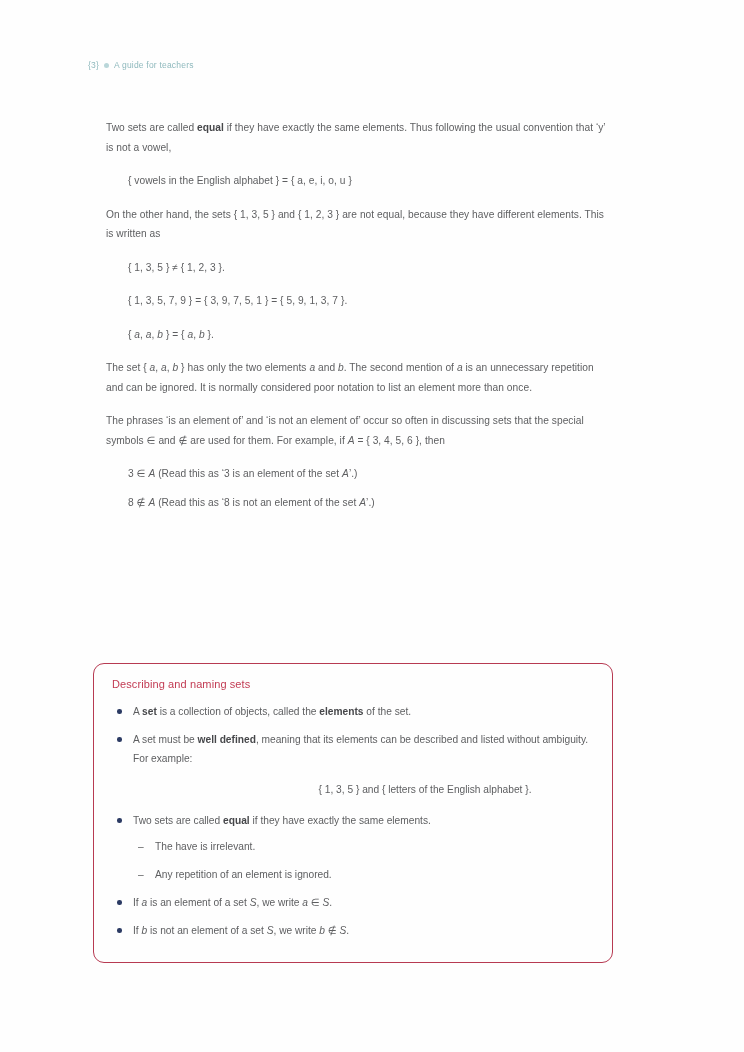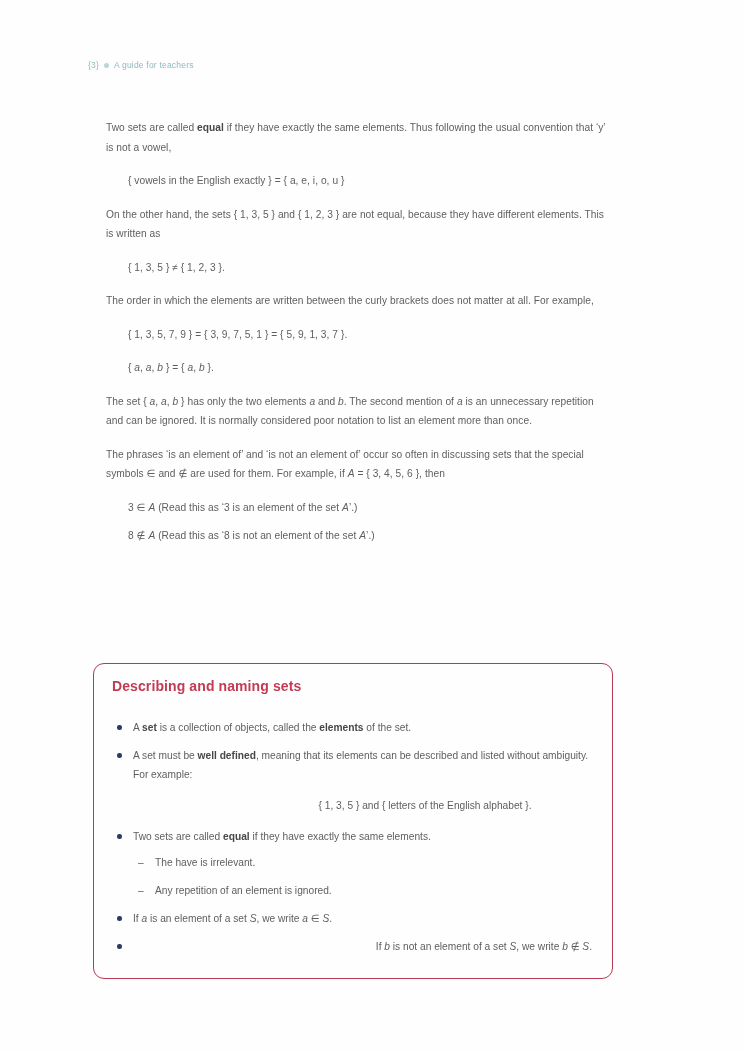--- a/index.html
+++ b/index.html
@@ -88,40 +88,40 @@
     position: absolute;
     left: 93px;
     top: 663px;
     width: 520px;
     box-sizing: border-box;
     border: 1.3px solid #b73a52;
     border-radius: 11px;
     padding: 14px 20px 18px 16px;
   }
   .summary-box h3 {
-    font-size: 14px;
-    font-weight: bold;
+    font-size: 11px;
+    font-weight: normal;
     color: #c23b53;
-    margin: 0 0 24px 2px;
+    margin: 0 0 12px 2px;
     letter-spacing: 0.1px;
   }
   ul.box-list {
     list-style: none;
     margin: 0;
     padding: 0;
   }
   ul.box-list > li {
     position: relative;
     padding-left: 23px;
     font-size: 10.2px;
     line-height: 19px;
     color: #5d5e60;
     margin-bottom: 9px;
   }
-  ul.box-list > li:last-child { margin-bottom: 4px; text-align: right; }
+  ul.box-list > li:last-child { margin-bottom: 4px; }
   ul.box-list > li > .bullet {
     position: absolute;
     left: 7px;
     top: 7px;
     width: 4.5px;
     height: 4.5px;
     border-radius: 50%;
     background: #2b3a63;
   }
   ul.box-list b { color: #46474a; font-weight: bold; }
@@ -164,24 +164,23 @@
 
   <div class="running-header">
     <span>{3}</span>
     <span class="sep-dot"></span>
     <span>A guide for teachers</span>
   </div>
 
   <div class="content">
 
       <p class="body-text">Two sets are called <b>equal</b> if they have exactly the same elements. Thus following the usual convention that ‘y’ is not a vowel,</p>
-      <p class="math-line">{ vowels in the English exactly } = { a, e, i, o, u }</p>
+      <p class="math-line">{ vowels in the English alphabet } = { a, e, i, o, u }</p>
       <p class="body-text">On the other hand, the sets { 1, 3, 5 } and { 1, 2, 3 } are not equal, because they have different elements. This is written as</p>
       <p class="math-line">{ 1, 3, 5 } ≠ { 1, 2, 3 }.</p>
-      <p class="body-text">The order in which the elements are written between the curly brackets does not matter at all. For example,</p>
       <p class="math-line">{ 1, 3, 5, 7, 9 } = { 3, 9, 7, 5, 1 } = { 5, 9, 1, 3, 7 }.</p>
       <p class="math-line">{ <i>a</i>, <i>a</i>, <i>b</i> } = { <i>a</i>, <i>b</i> }.</p>
       <p class="body-text">The set { <i>a</i>, <i>a</i>, <i>b</i> } has only the two elements <i>a</i> and <i>b</i>. The second mention of <i>a</i> is an unnecessary repetition and can be ignored. It is normally considered poor notation to list an element more than once.</p>
       <p class="body-text">The phrases ‘is an element of’ and ‘is not an element of’ occur so often in discussing sets that the special symbols ∈ and ∉ are used for them. For example, if <i>A</i> = { 3, 4, 5, 6 }, then</p>
       <p class="math-line tight">3 ∈ <i>A</i> (Read this as ‘3 is an element of the set <i>A</i>’.)</p>
       <p class="math-line">8 ∉ <i>A</i> (Read this as ‘8 is not an element of the set <i>A</i>’.)</p>
     </div>
 
   <div class="summary-box">
     <h3>Describing and naming sets</h3>

